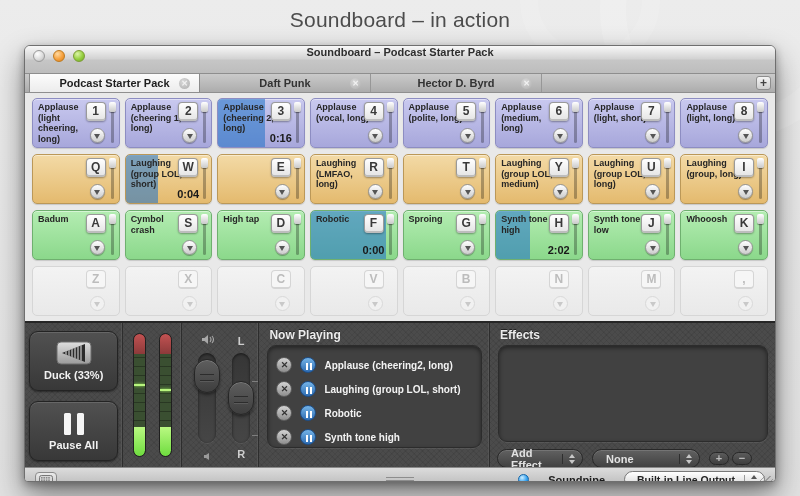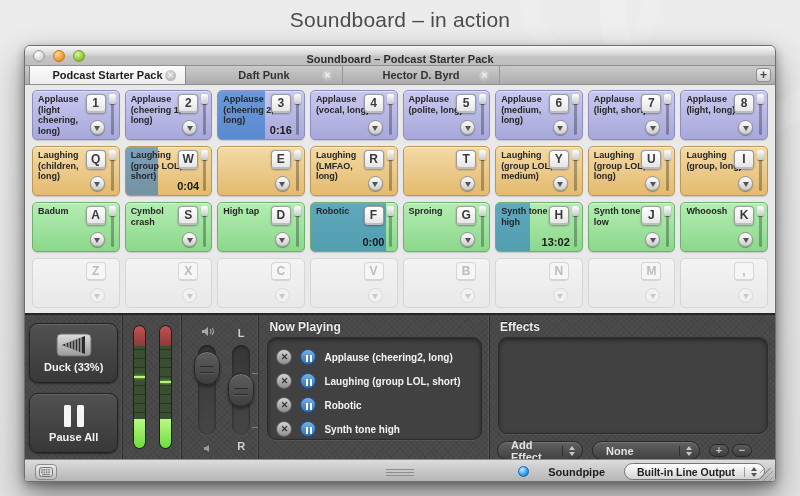--- a/index.html
+++ b/index.html
@@ -20,36 +20,36 @@
 
   .window {
     position:absolute; left:24px; top:45px; width:752px; height:437px;
     border:1px solid #6f6f6f; border-radius:6px 6px 4px 4px; overflow:hidden;
     box-shadow:0 14px 30px rgba(0,0,0,0.45), 0 3px 8px rgba(0,0,0,0.3);
     background:#e9e9e9;
   }
 
   
   .titlebar {
-    height:20px; position:relative;
+    height:28px; position:relative;
     background:linear-gradient(#f8f8f8,#d2d2d2 48%,#c6c6c6 52%,#bdbdbd);
     border-bottom:1px solid #8e8e8e;
-    display:flex; align-items:flex-end; justify-content:center;
+    display:flex; align-items:flex-start; justify-content:center;
   }
   .titlebar .win-title { font-size:11px; font-weight:bold; color:#2e2e2e; }
   .lights { position:absolute; left:8px; top:4px; display:flex; gap:8px; }
   .light { width:12px; height:12px; border-radius:50%; }
   .light.close { background:radial-gradient(circle at 35% 30%,#ffffff,#dcdcdc 55%,#b3b3b3); border:1px solid #9a9a9a; }
   .light.min   { background:radial-gradient(circle at 35% 30%,#ffd9a0,#f6a13e 55%,#d87e1a); border:1px solid #bd7a20; }
   .light.zoom  { background:radial-gradient(circle at 35% 30%,#dcf4a8,#95cf3e 55%,#6ba32a); border:1px solid #7d9c34; }
 
   
   .tabbar { height:19px; background:linear-gradient(#cacaca,#acacac); border-bottom:1px solid #8f8f8f; display:flex; position:relative; }
   .tab {
-    width:157px; display:flex; align-items:center; justify-content:center; position:relative;
+    width:171px; display:flex; align-items:center; justify-content:center; position:relative;
     font-size:11px; font-weight:bold; color:#333; border-right:1px solid #979797; cursor:default;
   }
   .tab.active {
     margin-left:4px; background:linear-gradient(#fcfcfc,#ececec); color:#1e1e1e;
     border-left:1px solid #8a8a8a; border-right:1px solid #8a8a8a;
   }
   .tab-close {
     position:absolute; right:9px; top:4px; width:11px; height:11px; border-radius:50%;
     background:radial-gradient(circle at 40% 35%,#d9d9d9,#aeaeae); color:#f2f2f2;
     font-size:8px; line-height:11px; text-align:center; font-weight:bold;
@@ -301,21 +301,20 @@
         <div class="keycap">8</div>
         <div class="pad-slider">
           <div class="pad-slider-track"></div>
           <div class="pad-slider-thumb"></div>
         </div>
         <div class="pad-menu">
           <span class="tri-down"></span>
         </div>
       </div>
       <div class="pad tan">
-        <div class="pad-name">Laughing (children, long)</div>
         <div class="keycap">Q</div>
         <div class="pad-slider">
           <div class="pad-slider-track"></div>
           <div class="pad-slider-thumb"></div>
         </div>
         <div class="pad-menu">
           <span class="tri-down"></span>
         </div>
       </div>
       <div class="pad tan playing">
@@ -447,21 +446,21 @@
         </div>
       </div>
       <div class="pad green playing">
         <div class="pad-progress" style="width: 40%;"></div>
         <div class="pad-name">Synth tone high</div>
         <div class="keycap">H</div>
         <div class="pad-slider">
           <div class="pad-slider-track"></div>
           <div class="pad-slider-thumb"></div>
         </div>
-        <div class="pad-time">13:02</div>
+        <div class="pad-time">2:02</div>
       </div>
       <div class="pad green">
         <div class="pad-name">Synth tone low</div>
         <div class="keycap">J</div>
         <div class="pad-slider">
           <div class="pad-slider-track"></div>
           <div class="pad-slider-thumb"></div>
         </div>
         <div class="pad-menu">
           <span class="tri-down"></span>

